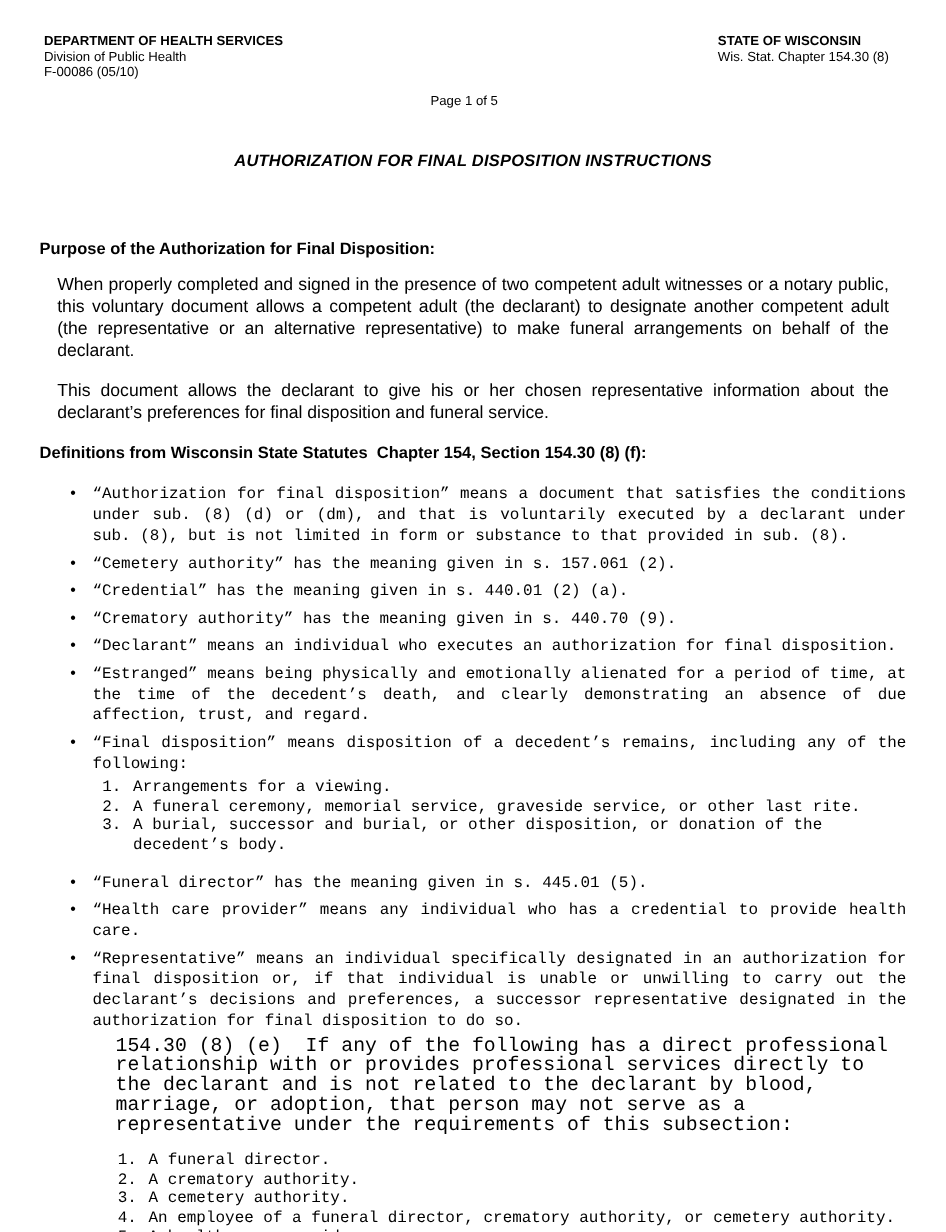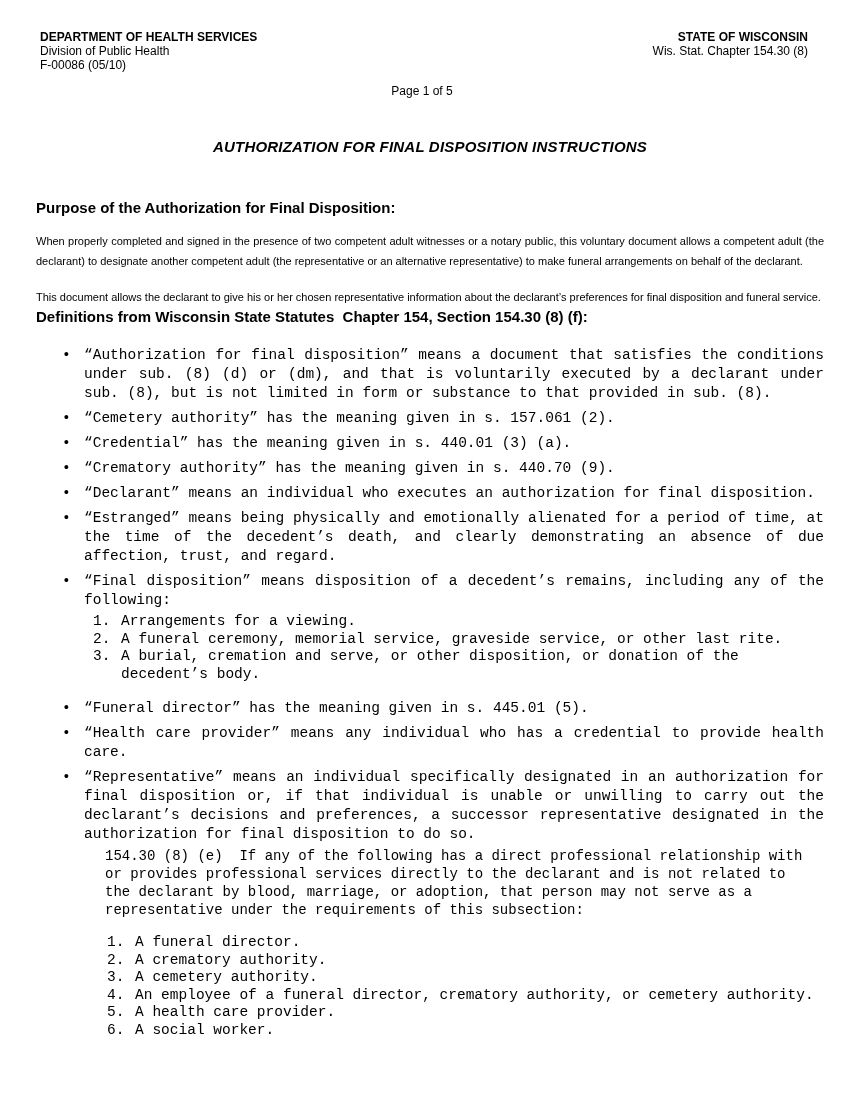--- a/index.html
+++ b/index.html
@@ -11,33 +11,33 @@
     color: #000000;
     font-family: "Liberation Sans", sans-serif;
     overflow: hidden;
     box-sizing: border-box;
   }
   .content { padding: 30px 36px 0 36px; }
 
   
   .header-row { display: flex; justify-content: space-between; font-size: 12px; line-height: 14px; }
   .header-left { padding-left: 4px; }
-  .header-right { text-align: right; margin-right: 16px; }
+  .header-right { text-align: left; margin-right: 16px; }
   .hdr-bold { font-weight: bold; }
   .page-line { text-align: center; margin-right: 16px; font-size: 12px; line-height: 14px; margin-top: 12px; }
 
   
   .doc-title { margin-top: 40px; text-align: center; font-weight: bold; font-size: 15px; line-height: 17px; letter-spacing: 0.2px; font-style: italic; }
   .section-heading { font-weight: bold; font-size: 15px; line-height: 19px; }
-  .purpose-heading { margin-top: 43px; }
+  .purpose-heading { margin-top: 62px; }
   .read-instruction { margin-top: 42px; }
   .definitions-heading { }
 
   
-  .para { font-size: 11px; line-height: 20px; text-align: justify; margin: 0; }
+  .para { font-size: 16px; line-height: 20px; text-align: justify; margin: 16px; }
   .para1 { margin-top: 14px; }
   .para2 { margin-top: 16px; }
 
   
   ul.def-list { list-style: none; margin: 20px 0 0 0; padding: 0; }
   ul.def-list > li {
     position: relative;
     padding-left: 48px;
     font-size: 14.5px;
     line-height: 19px;
@@ -53,21 +53,21 @@
     font-size: 14.5px;
   }
 
   
   .num-row { display: flex; text-align: left; }
   .num-row .num { width: 28px; flex: 0 0 28px; }
   .sublist { margin: 3px 0 16px 9px; font-size: 14.5px; line-height: 17.5px; }
   .statute-note {
     margin: 3px 0 0 21px;
     width: 712px;
-    font-size: 14px;
+    font-size: 18px;
     line-height: 18px;
     text-align: left;
     font-weight: normal;
   }
   .excluded-list { margin: 15px 0 0 23px; font-size: 14.5px; line-height: 17.5px; }
 
   
   .logo {
     position: absolute;
     top: 1140px;
@@ -104,38 +104,38 @@
 
     <p class="para para1">When properly completed and signed in the presence of two competent adult witnesses or a notary public, this voluntary document allows a competent adult (the declarant) to designate another competent adult (the representative or an alternative representative) to make funeral arrangements on behalf of the declarant.</p>
     <p class="para para2">This document allows the declarant to give his or her chosen representative information about the declarant’s preferences for final disposition and funeral service.</p>
 
 
     <div class="section-heading definitions-heading">Definitions from Wisconsin State Statutes&nbsp; Chapter 154, Section 154.30 (8) (f):</div>
 
     <ul class="def-list">
       <li>“Authorization for final disposition” means a document that satisfies the conditions under sub. (8) (d) or (dm), and that is voluntarily executed by a declarant under sub. (8), but is not limited in form or substance to that provided in sub. (8).</li>
       <li>“Cemetery authority” has the meaning given in s. 157.061 (2).</li>
-      <li>“Credential” has the meaning given in s. 440.01 (3) (a).</li>
+      <li>“Credential” has the meaning given in s. 440.01 (2) (a).</li>
       <li>“Crematory authority” has the meaning given in s. 440.70 (9).</li>
       <li>“Declarant” means an individual who executes an authorization for final disposition.</li>
       <li>“Estranged” means being physically and emotionally alienated for a period of time, at the time of the decedent’s death, and clearly demonstrating an absence of due affection, trust, and regard.</li>
       <li>
         <div>“Final disposition” means disposition of a decedent’s remains, including any of the following:</div>
         <div class="sublist">
           <div class="num-row">
             <span class="num">1.</span>
             <span>Arrangements for a viewing.</span>
           </div>
           <div class="num-row">
             <span class="num">2.</span>
             <span>A funeral ceremony, memorial service, graveside service, or other last rite.</span>
           </div>
           <div class="num-row">
             <span class="num">3.</span>
-            <span>A burial, cremation and serve, or other disposition, or donation of the decedent’s body.</span>
+            <span>A burial, successor and burial, or other disposition, or donation of the decedent’s body.</span>
           </div>
         </div>
       </li>
       <li>“Funeral director” has the meaning given in s. 445.01 (5).</li>
       <li>“Health care provider” means any individual who has a credential to provide health care.</li>
       <li>
         <div>“Representative” means an individual specifically designated in an authorization for final disposition or, if that individual is unable or unwilling to carry out the declarant’s decisions and preferences, a successor representative designated in the authorization for final disposition to do so.</div>
         <div class="statute-note">154.30 (8) (e)&nbsp; If any of the following has a direct professional relationship with or provides professional services directly to the declarant and is not related to the declarant by blood, marriage, or adoption, that person may not serve as a representative under the requirements of this subsection:</div>
         <div class="excluded-list">
           <div class="num-row">

